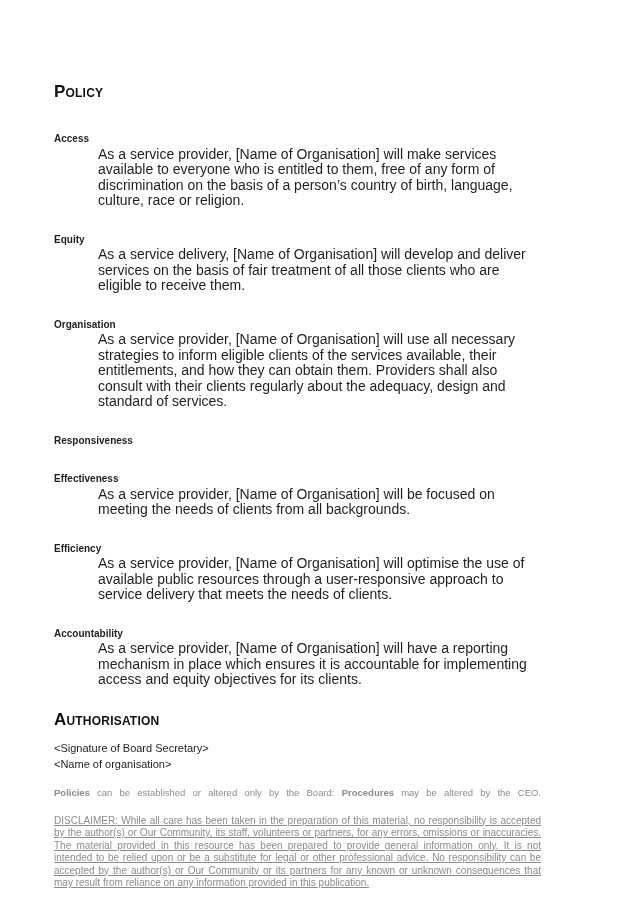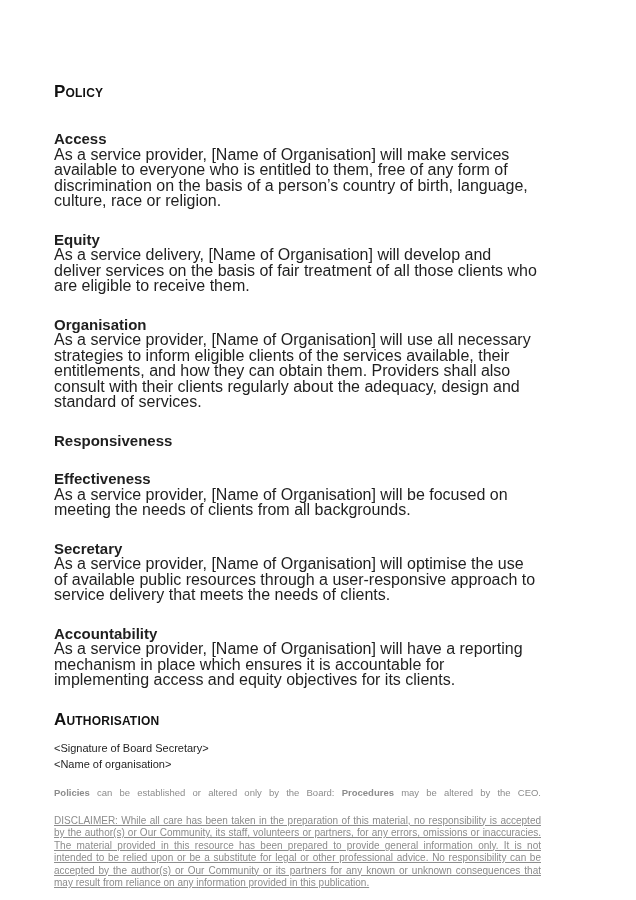--- a/index.html
+++ b/index.html
@@ -28,26 +28,27 @@
     margin: 0 0 31px 0;
   }
   .doc-heading.auth {
     margin: 0 0 12px 0;
   }
   .policy-section {
     margin: 0 0 23px 0;
   }
   .section-title {
     font-weight: bold;
-    font-size: 15px;
+    font-size: 10px;
     line-height: 15.5px;
   }
   .section-body {
-    font-size: 16px;
+    font-size: 14px;
     line-height: 15.5px;
+    margin-left: 44px;
   }
   .auth-lines {
     margin: 0;
   }
   .auth-line {
     font-size: 11px;
     line-height: 16px;
   }
   .footer-note {
     margin: 14px 0 16px 0;
@@ -94,21 +95,21 @@
   <section class="policy-section">
     <div class="section-title">Responsiveness</div>
   </section>
 
   <section class="policy-section">
     <div class="section-title">Effectiveness</div>
     <div class="section-body">As a service provider, [Name of Organisation] will be focused on meeting the needs of clients from all backgrounds.</div>
   </section>
 
   <section class="policy-section">
-    <div class="section-title">Secretary</div>
+    <div class="section-title">Efficiency</div>
     <div class="section-body">As a service provider, [Name of Organisation] will optimise the use of available public resources through a user-responsive approach to service delivery that meets the needs of clients.</div>
   </section>
 
   <section class="policy-section">
     <div class="section-title">Accountability</div>
     <div class="section-body">As a service provider, [Name of Organisation] will have a reporting mechanism in place which ensures it is accountable for implementing access and equity objectives for its clients.</div>
   </section>
 
   <h1 class="doc-heading auth">Authorisation</h1>
 

